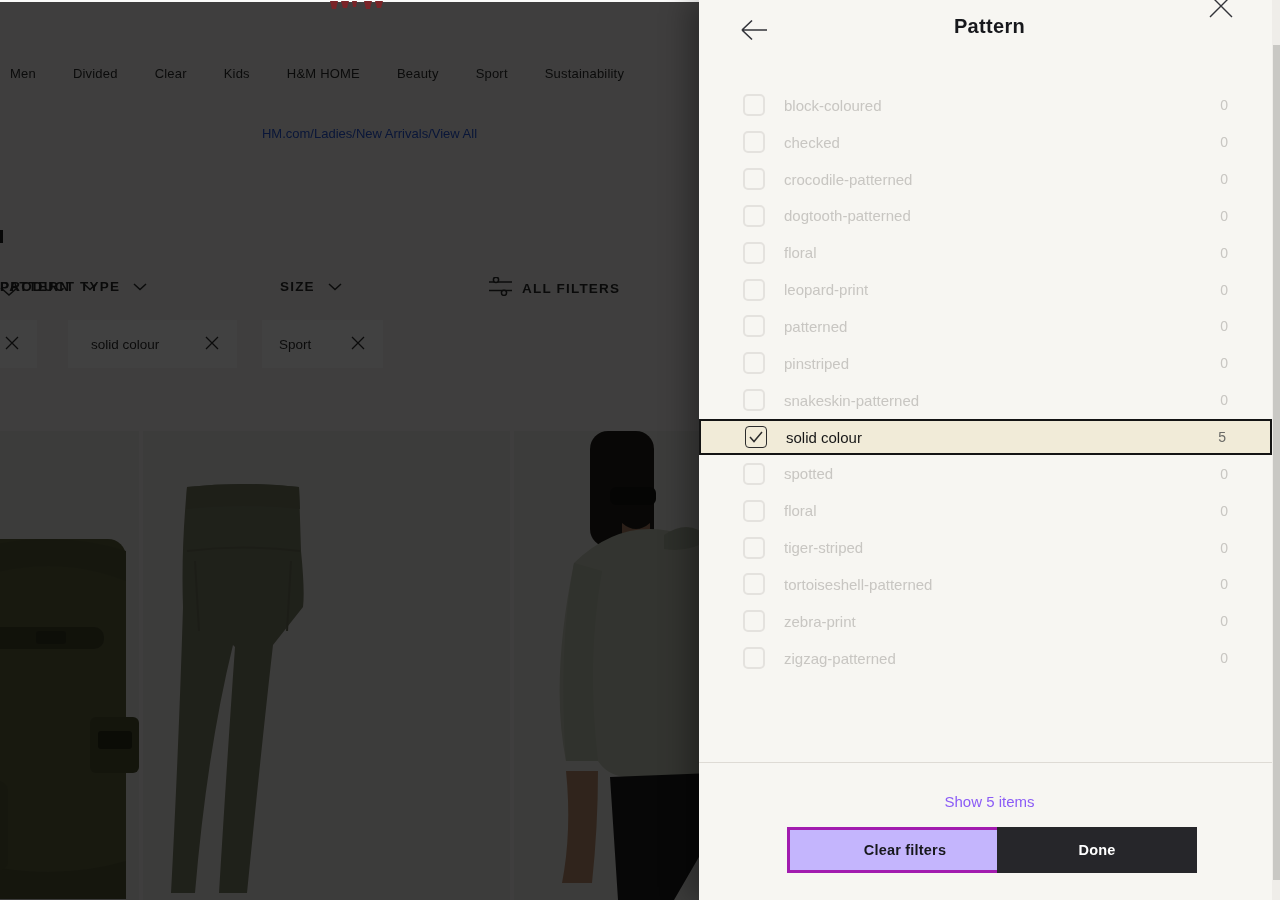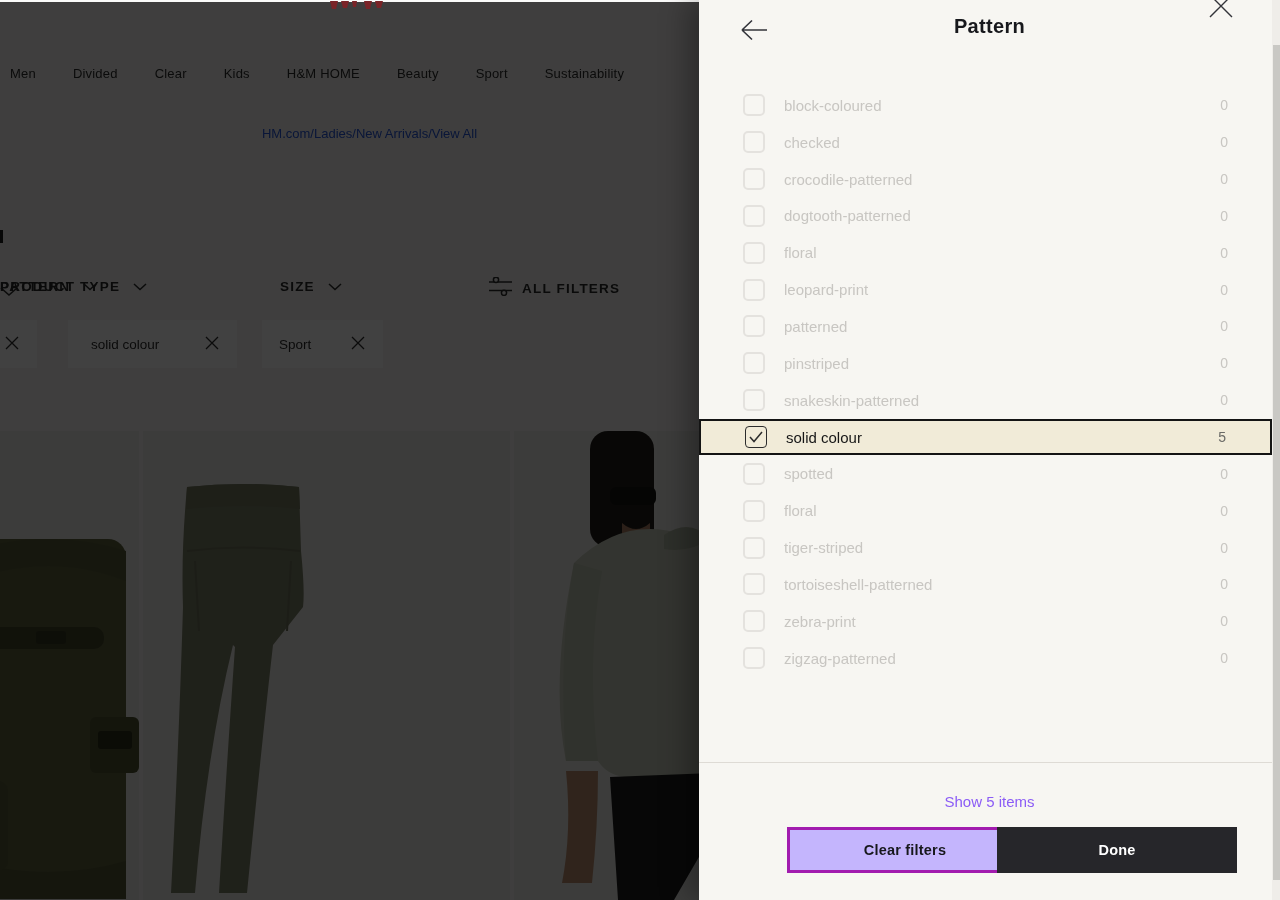--- a/index.html
+++ b/index.html
@@ -63,21 +63,21 @@
   .row.checked .check{display:block;}
   .row.checked .lbl{color:#161616;}
   .row.checked .cnt{color:#6a6a66;}
 
   .footer-divider{position:absolute;top:762px;left:0;width:100%;height:1px;background:#dedbd5;}
   .footer-summary{position:absolute;top:793px;left:0;width:100%;text-align:center;
                   font-size:15px;color:#8b5cf6;}
   .btn{position:absolute;top:827px;height:46px;display:flex;align-items:center;justify-content:center;
        font-size:14.5px;font-weight:bold;letter-spacing:.2px;cursor:pointer;}
   .btn-clear{left:42px;width:236px;background:#c4b5fd;border:3px solid #a21caf;color:#17181c;margin-left:46px;}
-  .btn-done{left:298px;width:240px;background:#26262a;border:1px solid #26262a;color:#fff;}
+  .btn-done{left:298px;width:200px;background:#26262a;border:1px solid #26262a;color:#fff;}
 
   .scrollbar{position:absolute;right:0;top:0;width:8px;height:900px;background:#efede9;}
   .scroll-thumb{position:absolute;right:0;top:45px;width:7px;height:835px;background:#c9c8c4;}
 </style>
 </head>
 <body>
 
 <div class="screen">
 
   <div class="page">

